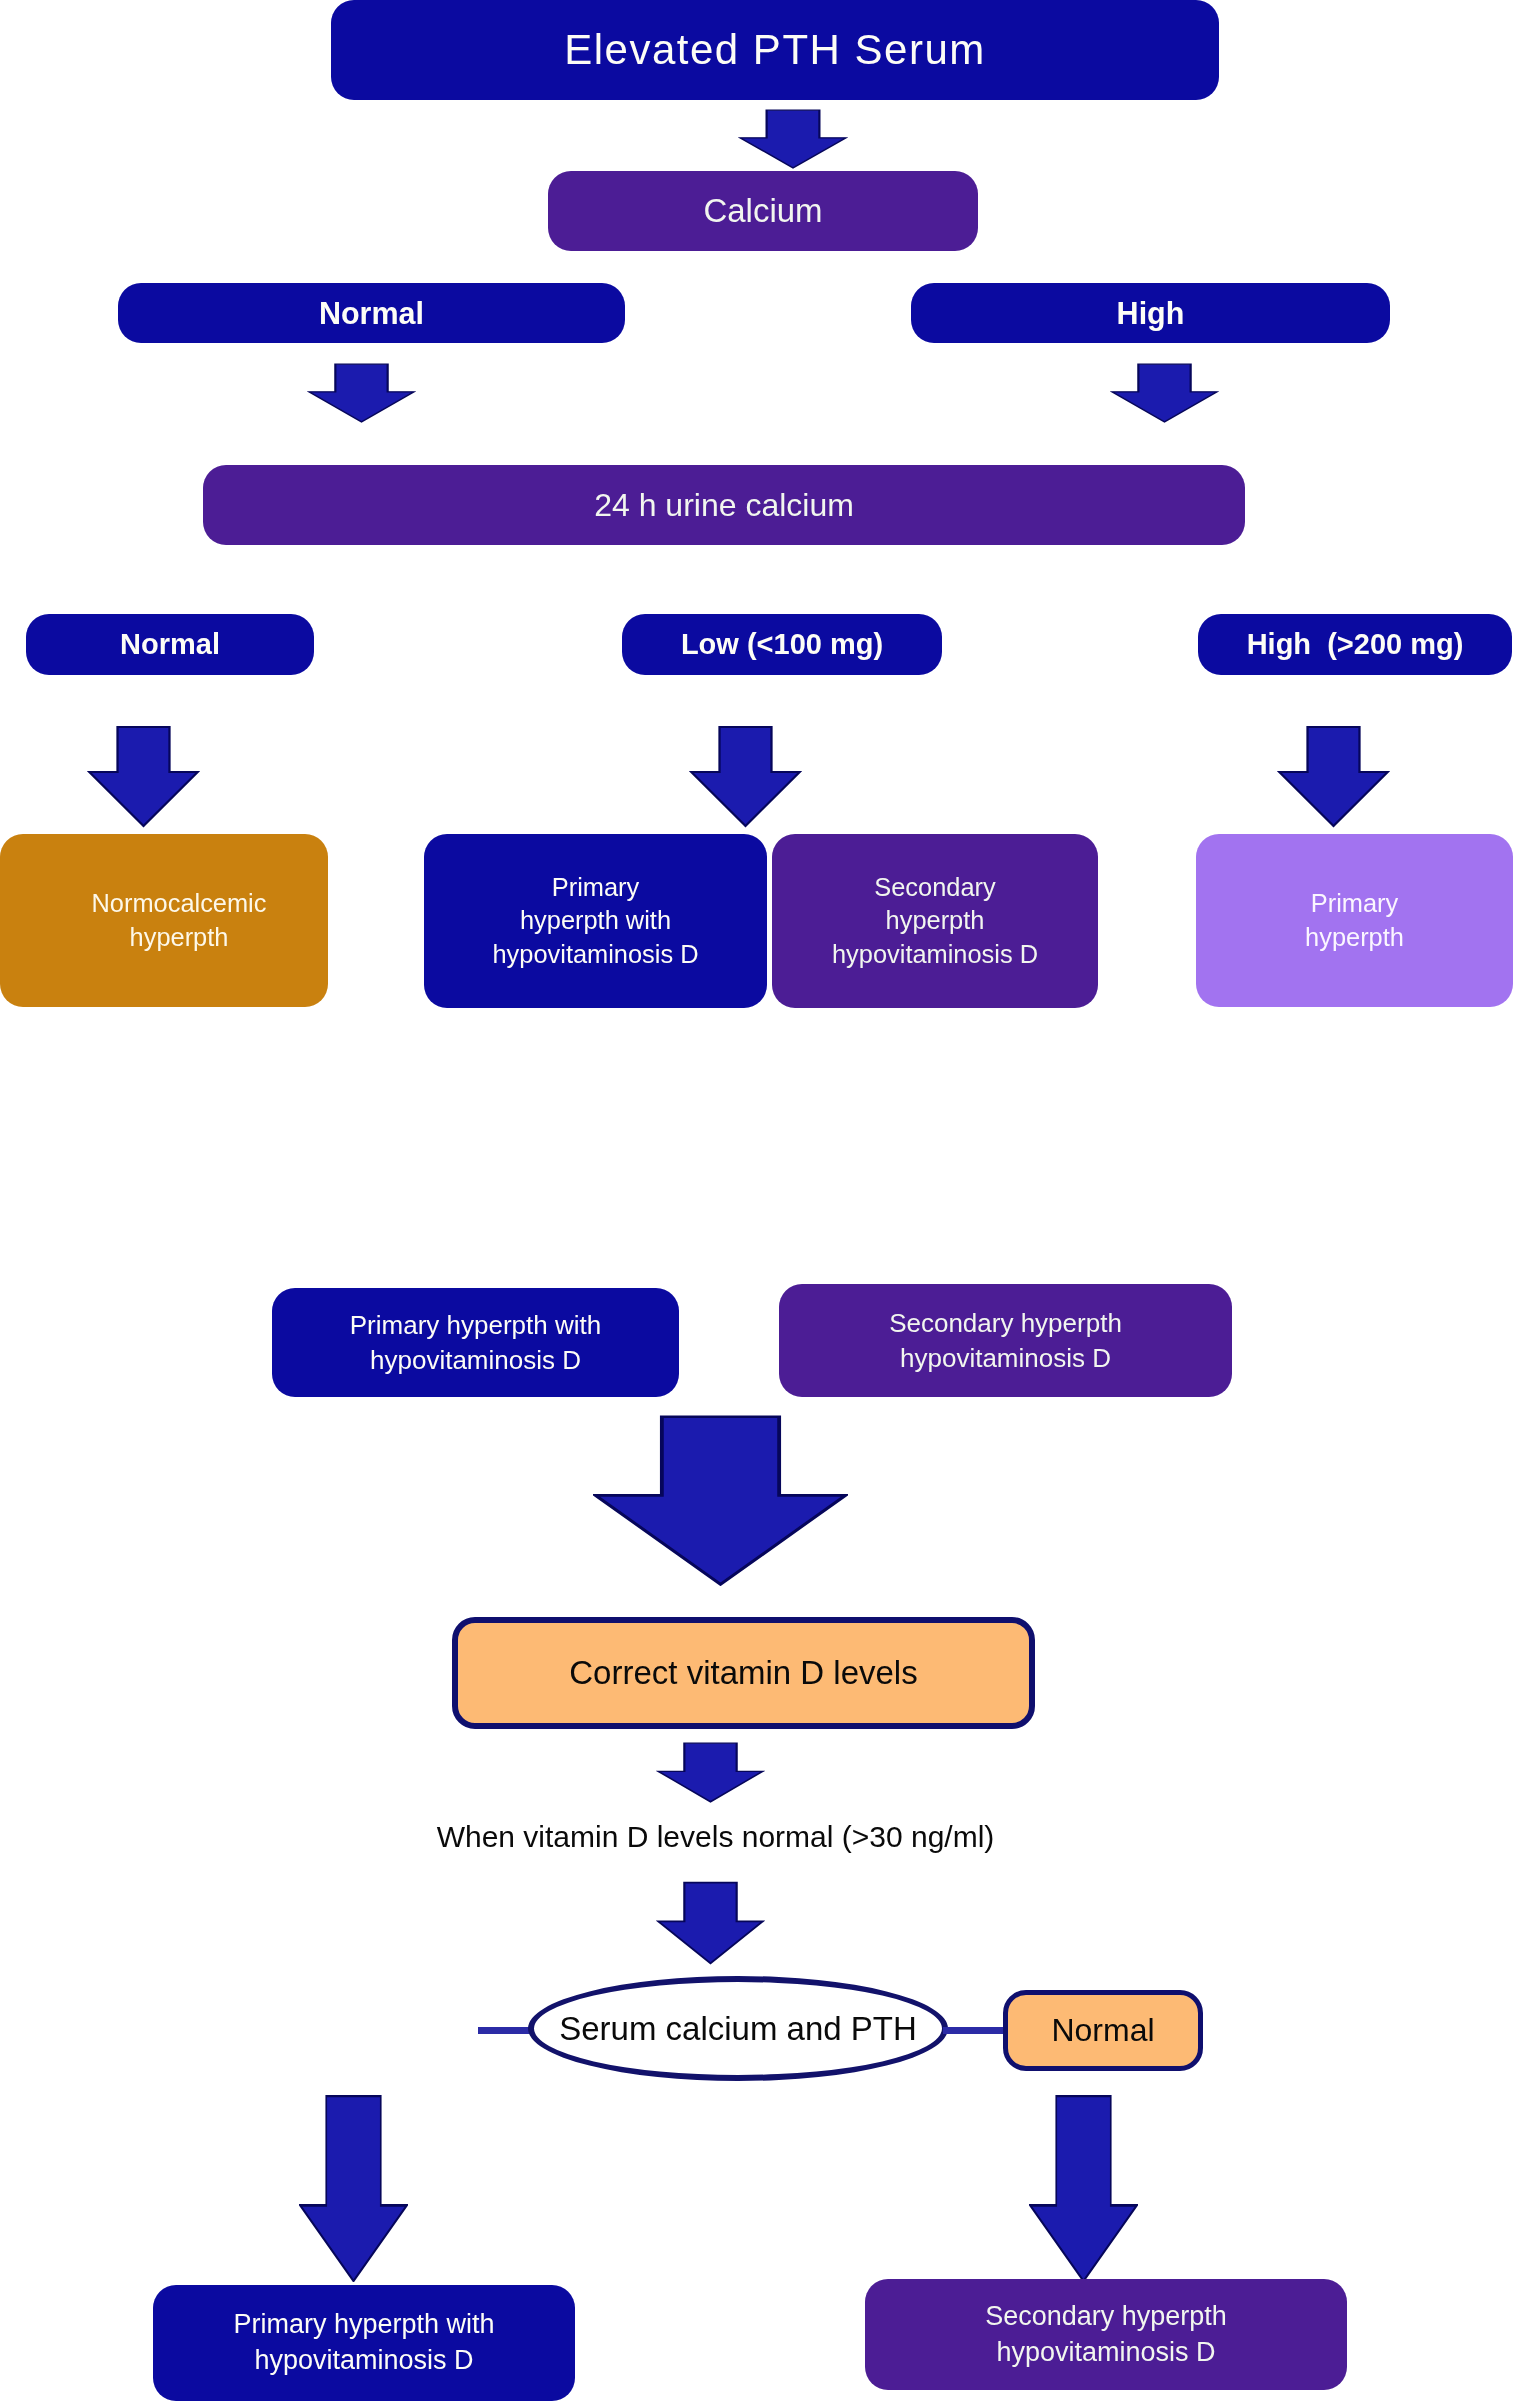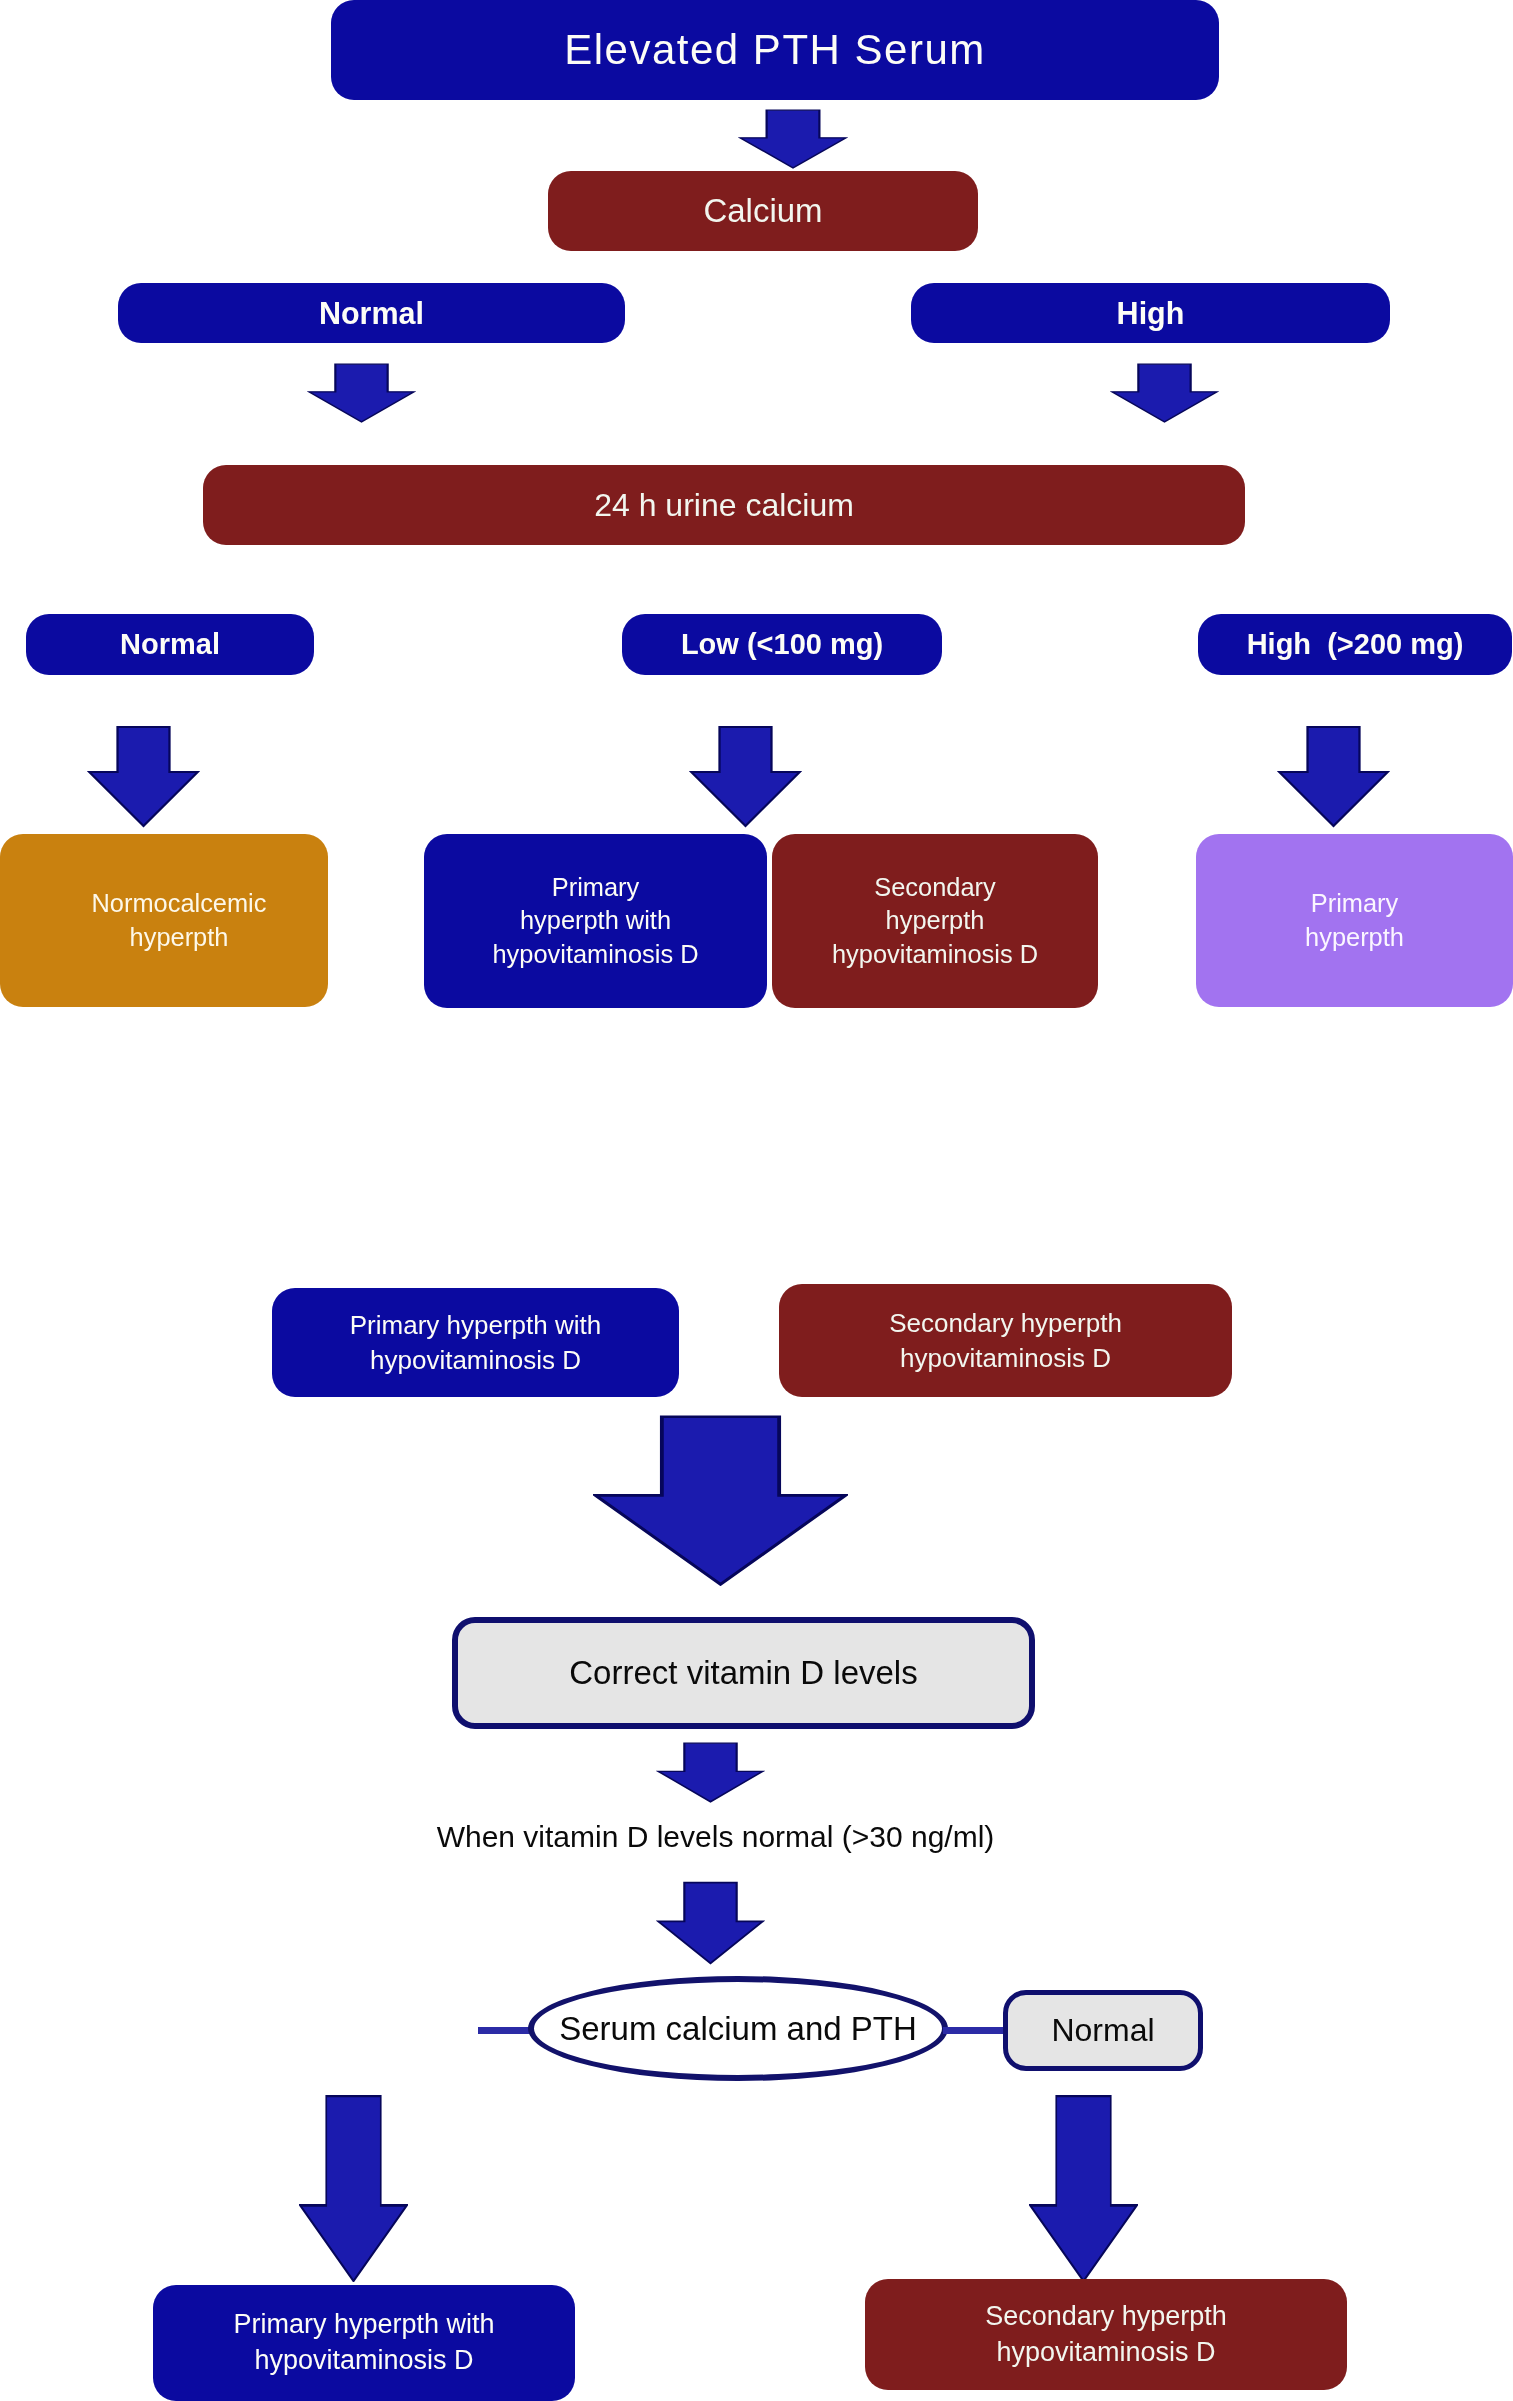--- a/index.html
+++ b/index.html
@@ -1,23 +1,23 @@
 <!DOCTYPE html>
 <html style="font-size:11.6px"><head>
 <meta charset="utf-8">
 <style>
   html,body{margin:0;padding:0;background:#ffffff;font-family:"Liberation Sans",sans-serif;}
   #canvas{position:relative;width:1513px;height:2401px;background:#ffffff;overflow:hidden;}
   .box{position:absolute;display:flex;align-items:center;justify-content:center;
        text-align:center;box-sizing:border-box;line-height:1.32;border-radius:23px;}
   .navy{background:#0b0aa0;color:#fdfdf6;}
-  .teal{background:#7f1d1d;color:#f2f6ef;}
+  .teal{background:#4c1d95;color:#f2f6ef;}
   .orange{background:#c9810f;color:#fdf8ea;}
   .purple{background:#a273f0;color:#fbf6ff;}
-  .outline{background:#e5e5e5;border:6.5px solid #0f0f6e;color:#0a0a0a;}
+  .outline{background:#fdba74;border:6.5px solid #0f0f6e;color:#0a0a0a;}
   .outline.thin{border-width:5.8px;}
   .ellipse{position:absolute;background:#ffffff;border:6.5px solid #12126b;border-radius:50%;
            display:flex;align-items:center;justify-content:center;text-align:center;
            color:#0a0a0a;box-sizing:border-box;}
   .arrow{position:absolute;}
   .arrow svg{display:block;width:100%;height:100%;}
   .arrow polygon{fill:#1b1bae;stroke:#06065a;}
   .hline{position:absolute;background:#2b2ba6;}
   .caption{position:absolute;color:#0a0a0a;text-align:center;}
   .ml{white-space:pre-line;}

